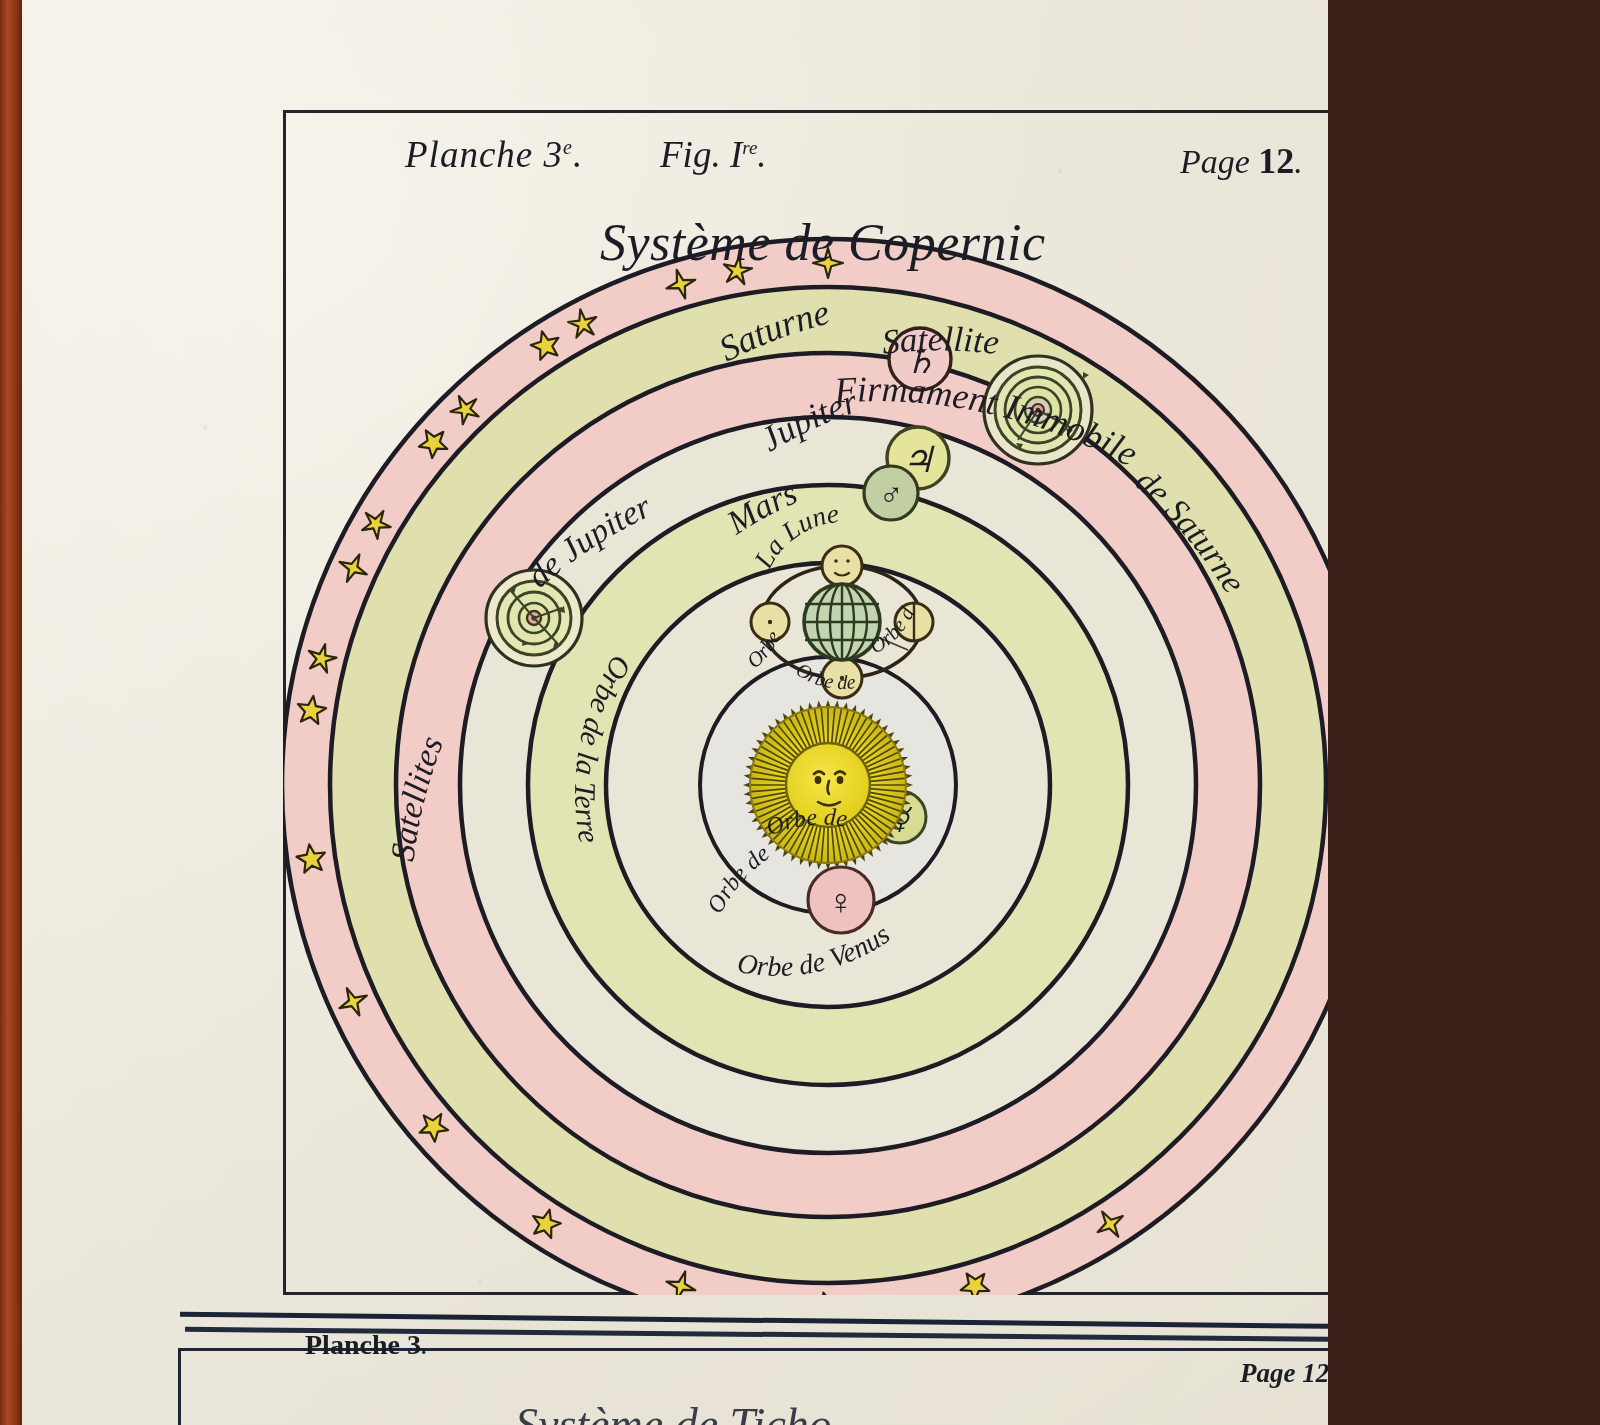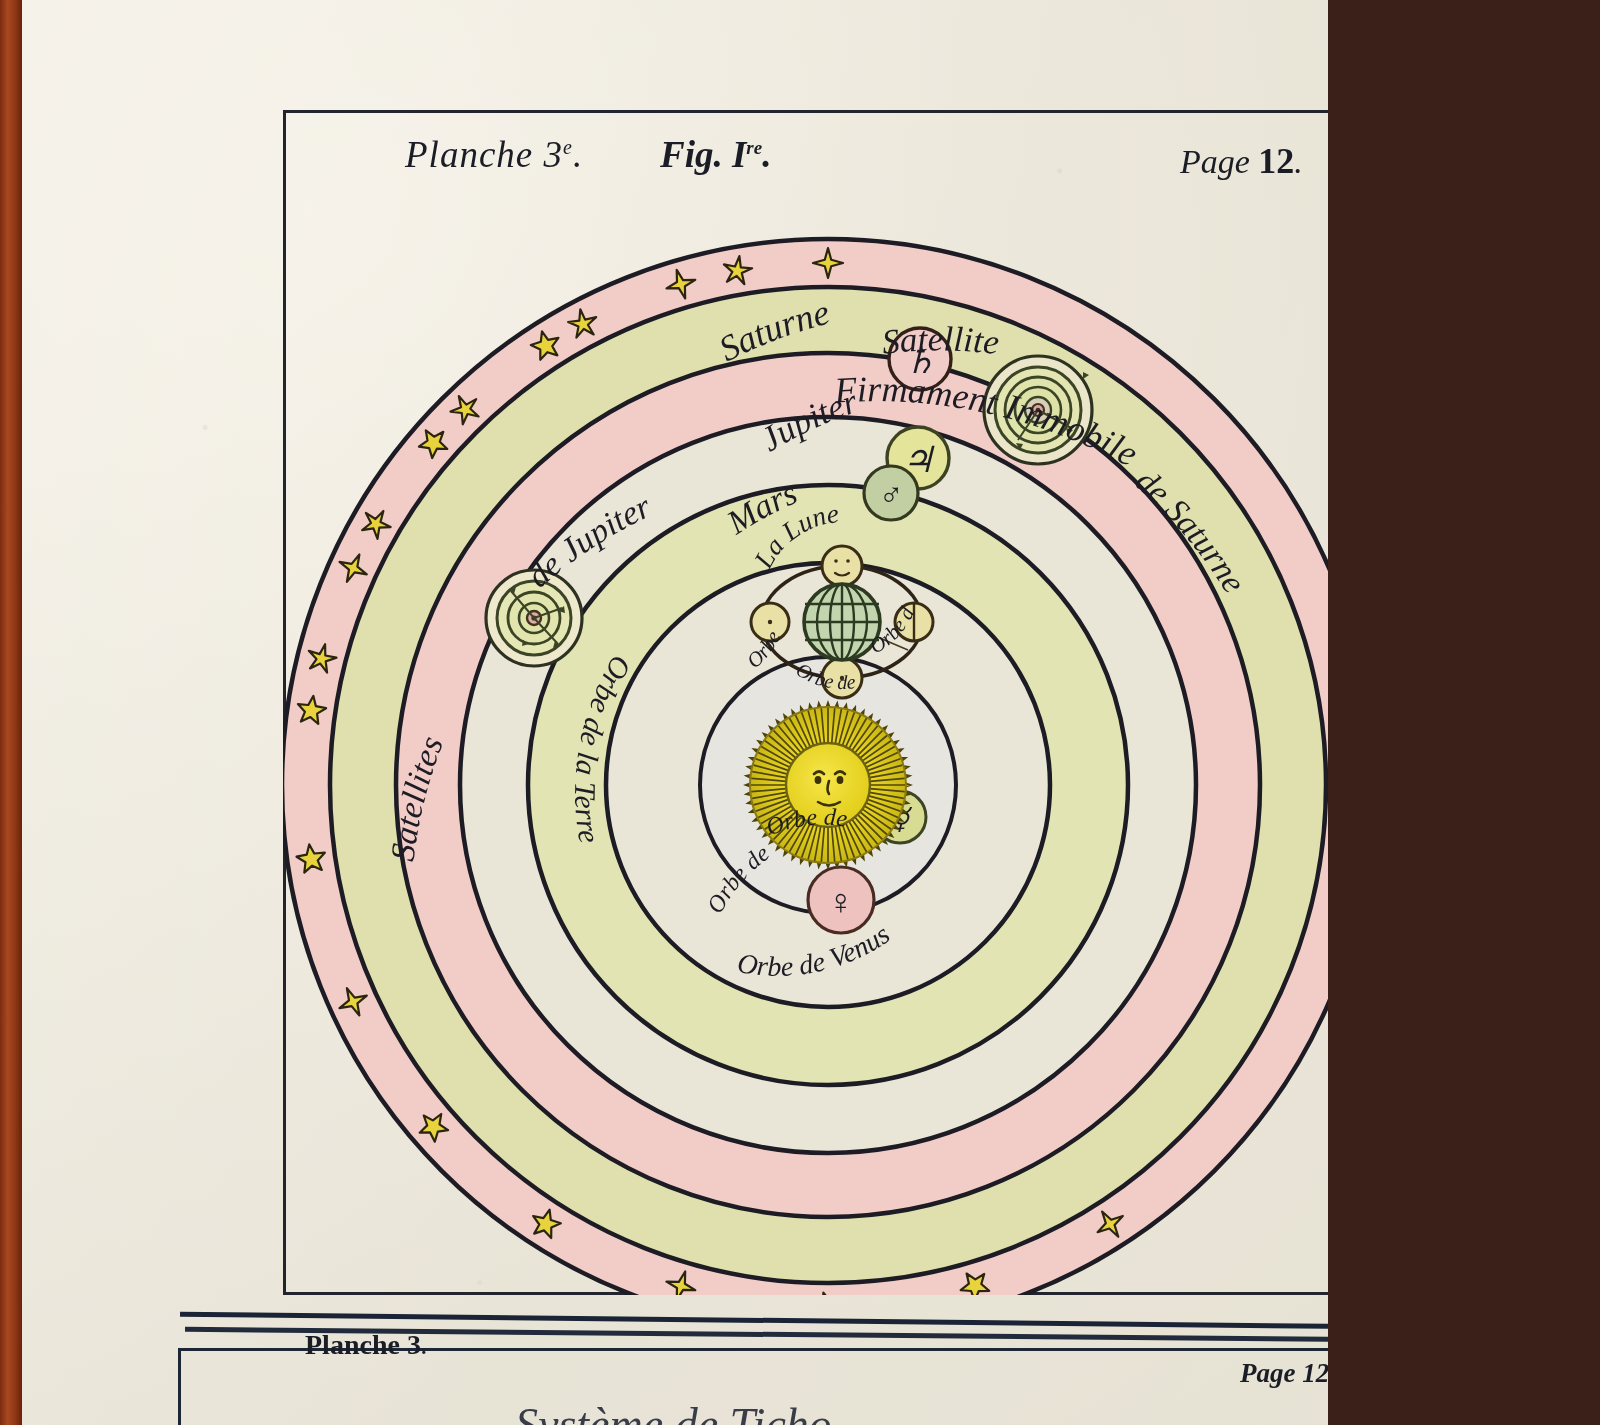--- a/index.html
+++ b/index.html
@@ -123,21 +123,20 @@
   }
   #plate-label {
     left: 405px; top: 133px;
     font-size: 37px;
     letter-spacing: 1px;
   }
   #plate-label .sup { font-size: 20px; vertical-align: super; }
   #fig-label {
     left: 660px; top: 133px;
     font-size: 37px;
-    font-weight: bold;
   }
   #fig-label .sup { font-size: 19px; vertical-align: super; }
   #page-label {
     left: 1180px; top: 140px;
     font-size: 34px;
   }
   #page-label b { font-style: normal; font-weight: 700; font-size: 36px; }
   #main-title {
     left: 600px; top: 213px;
     font-size: 52px;
@@ -190,20 +189,21 @@
   <div id="rule-bottom"></div>
   <div id="rule-bottom2"></div>
   <div id="plate-lower"></div>
 
   <div class="script" id="plate-label"><span>Planche 3</span><span class="sup">e</span><span>.</span></div>
 
   <div class="script" id="fig-label"><span>Fig. I</span><span class="sup">re</span><span>.</span></div>
 
   <div class="script" id="page-label"><span>Page</span> <b>12</b><span>.</span></div>
 
+  <div class="script" id="main-title">Système de Copernic</div>
 
   <svg id="diagram" viewBox="0 0 1085 1185">
     <defs>
 
       <radialGradient id="sunGrad" cx="50%" cy="50%" r="50%">
         <stop offset="0%" stop-color="#f2e033"></stop>
         <stop offset="55%" stop-color="#e9d623"></stop>
         <stop offset="100%" stop-color="#c9b714"></stop>
       </radialGradient>
       <radialGradient id="sunDisc" cx="45%" cy="42%" r="55%">

